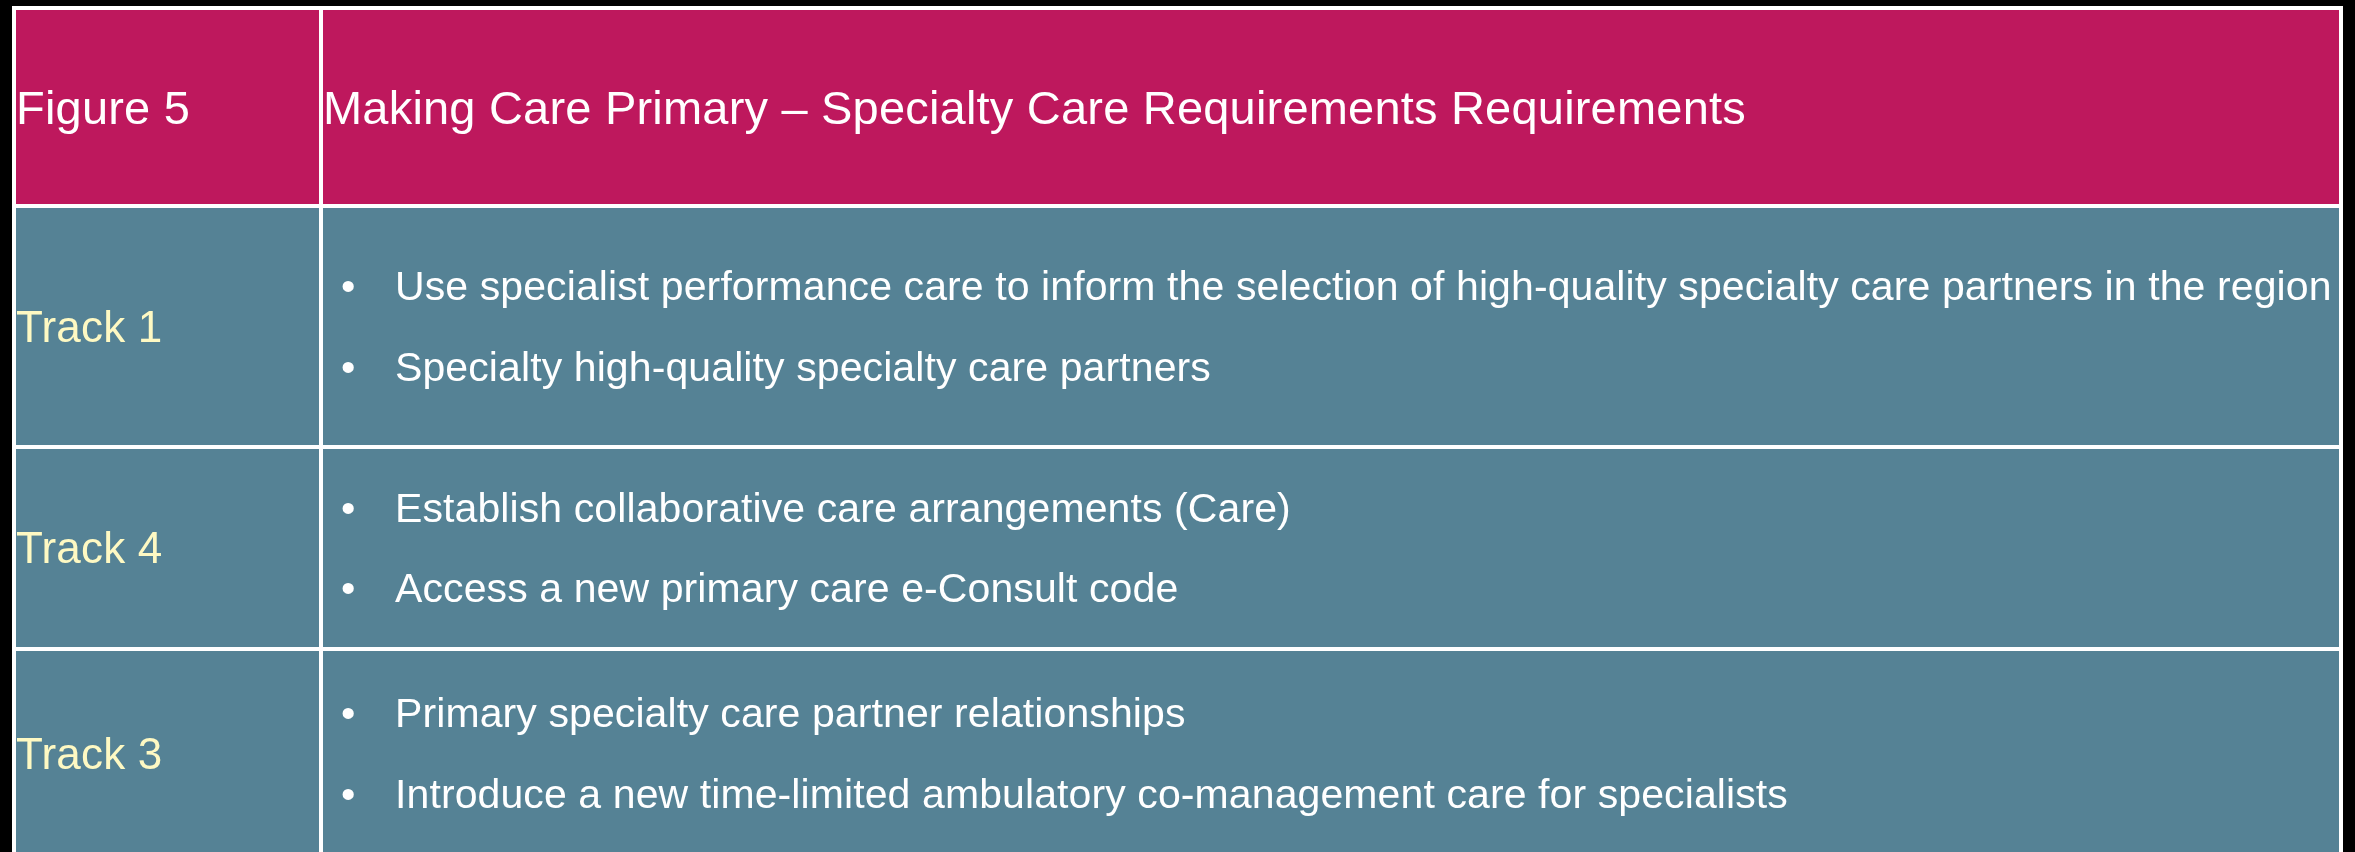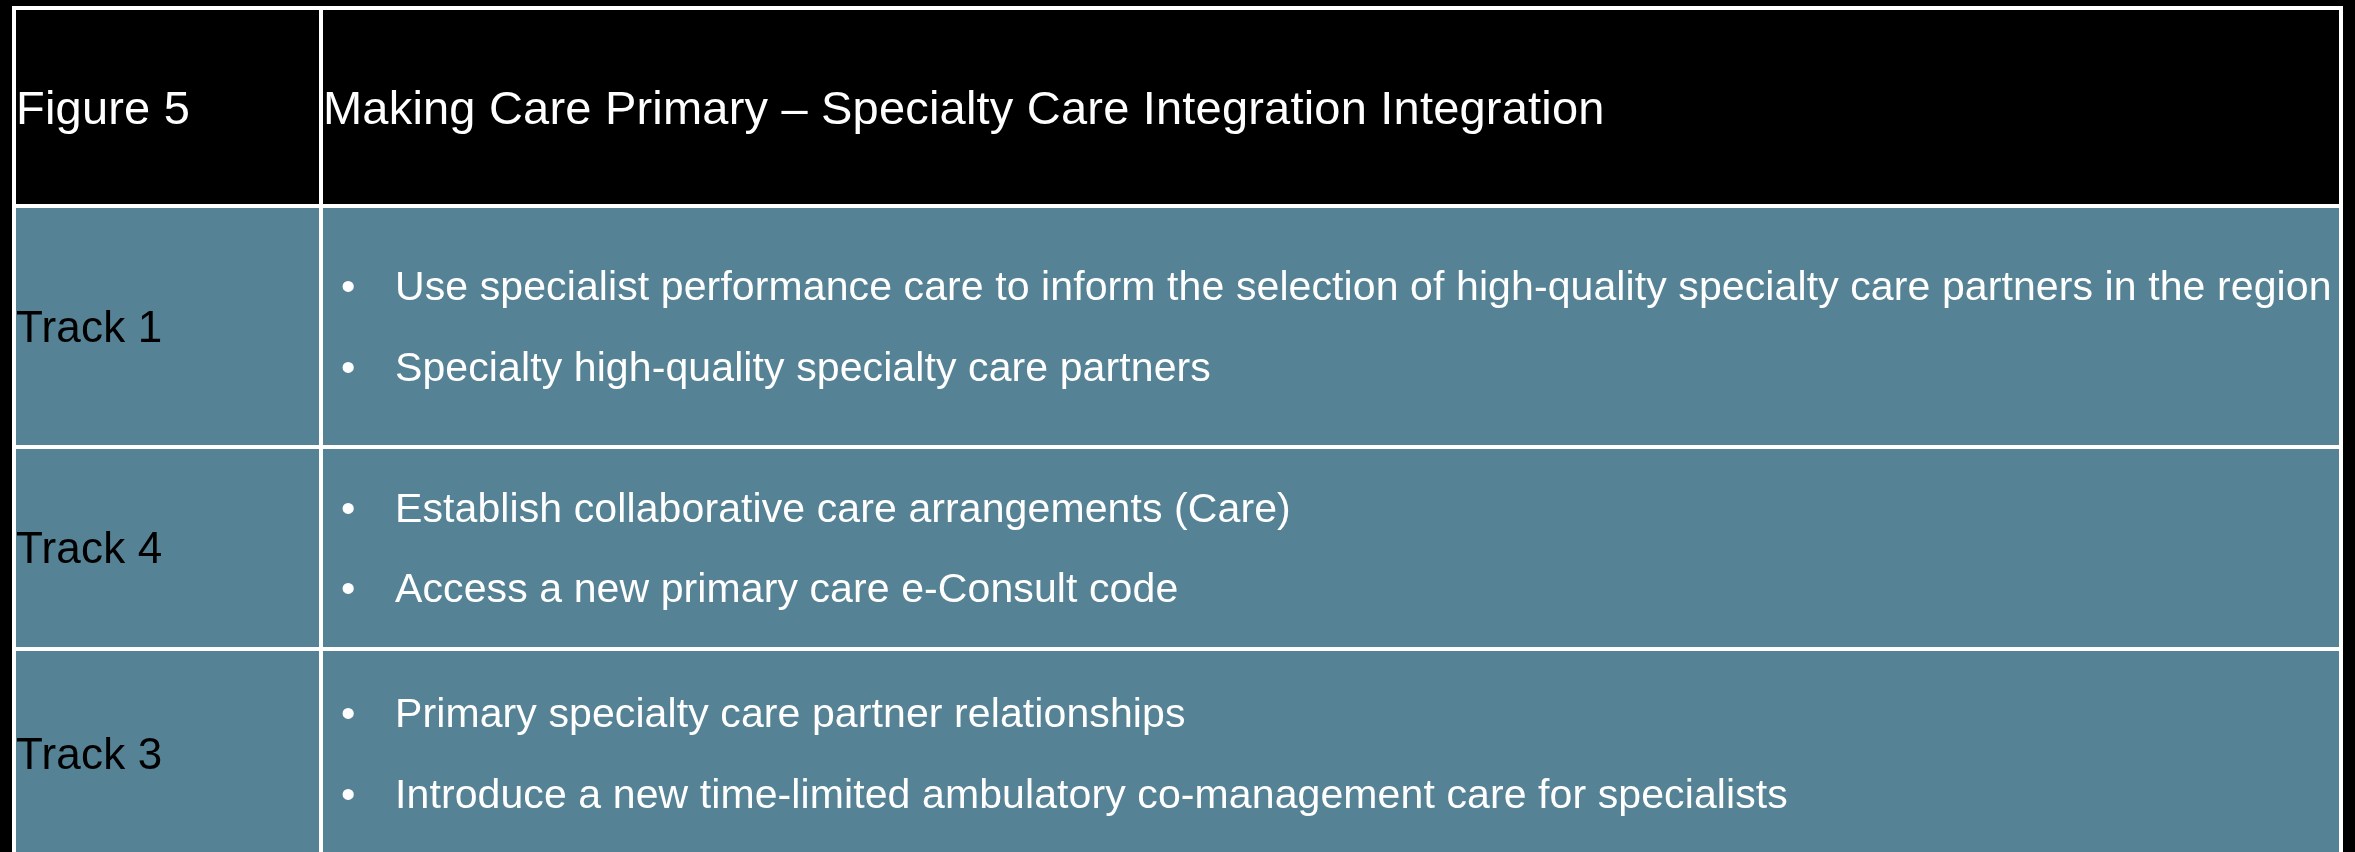--- a/index.html
+++ b/index.html
@@ -34,21 +34,21 @@
   }
 
   .figure-table td {
     vertical-align: middle;
     border: 4px solid #ffffff;
     padding: 0;
   }
 
   
   .header-row td {
-    background: #000000;
+    background: #be185d;
     height: 194px;
   }
   .cell-figure-label {
     width: 303px;
     color: #ffffff;
     font-size: 47px;
     font-weight: 400;
     padding-left: 28px;
     letter-spacing: 0.2px;
   }
@@ -62,21 +62,21 @@
 
   
   .body-row td {
     background: #558295;
   }
   .row-track1 td { height: 237px; }
   .row-track2 td { height: 198px; }
   .row-track3 td { height: 205px; }
 
   .cell-track-label {
-    color: #000000;
+    color: #fef9c3;
     font-size: 44px;
     font-weight: 400;
     padding-left: 28px;
     letter-spacing: 0.2px;
   }
 
   .cell-track-items {
     padding: 10px 24px 10px 30px;
   }
 
@@ -106,21 +106,21 @@
   }
 </style>
 </head>
 <body>
 
 <div class="figure-frame">
   <table class="figure-table">
     <tbody>
       <tr class="header-row">
         <td class="cell-figure-label">Figure 5</td>
-        <td class="cell-figure-title">Making Care Primary – Specialty Care Integration Integration</td>
+        <td class="cell-figure-title">Making Care Primary – Specialty Care Requirements Requirements</td>
       </tr>
 
       <tr class="body-row row-track1">
         <td class="cell-track-label">Track 1</td>
         <td class="cell-track-items">
           <ul class="bullet-list">
             <li class="bullet-item">
               <span class="bullet-glyph">•</span>
               <span>Use specialist performance care to inform the selection of high-quality specialty care partners in the region</span>
             </li>

